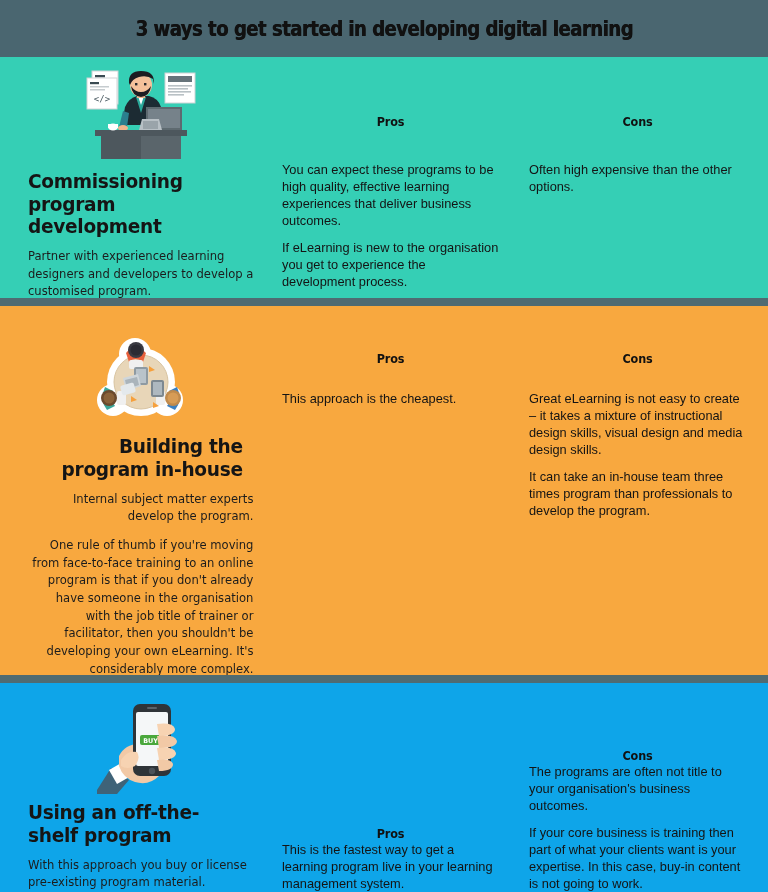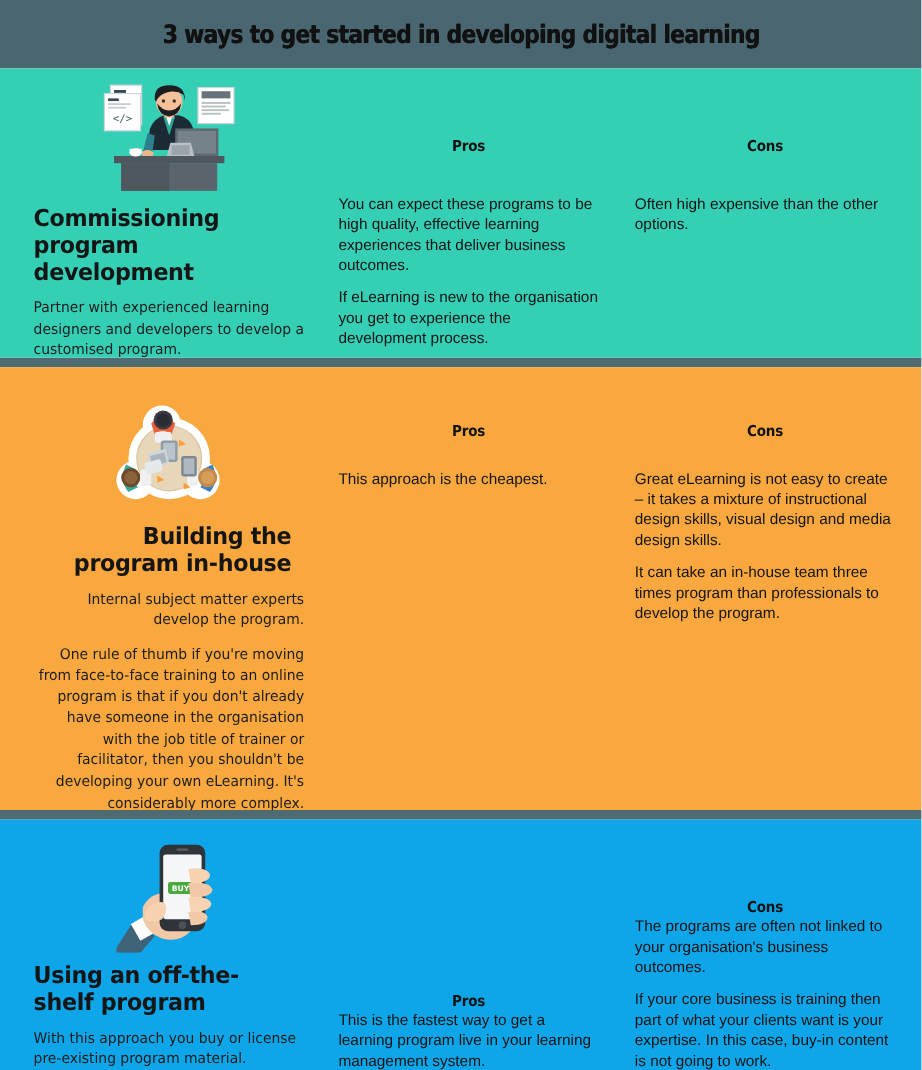--- a/index.html
+++ b/index.html
@@ -350,19 +350,19 @@
     <div class="col col-pros">
       <div class="col-title">Pros</div>
       <div class="col-body">
         <p>This is the fastest way to get a learning program live in your learning management system.</p>
       </div>
     </div>
 
     <div class="col col-cons">
       <div class="col-title">Cons</div>
       <div class="col-body">
-        <p>The programs are often not linked to your organisation's business outcomes.</p>
+        <p>The programs are often not title to your organisation's business outcomes.</p>
         <p>If your core business is training then part of what your clients want is your expertise. In this case, buy-in content is not going to work.</p>
       </div>
     </div>
   </div>
 
 </div>
 
 </body></html>

